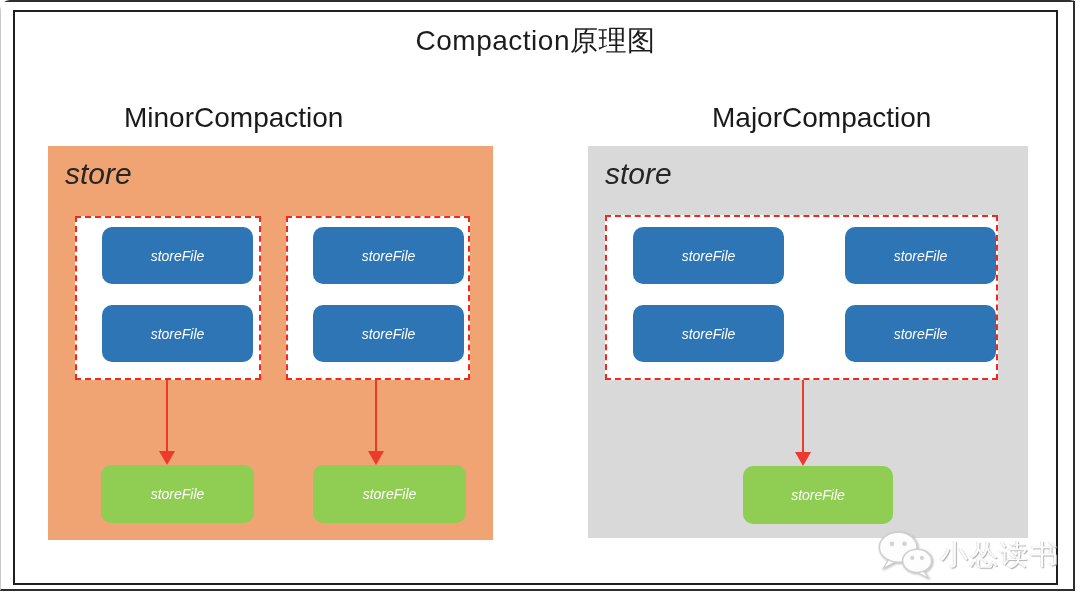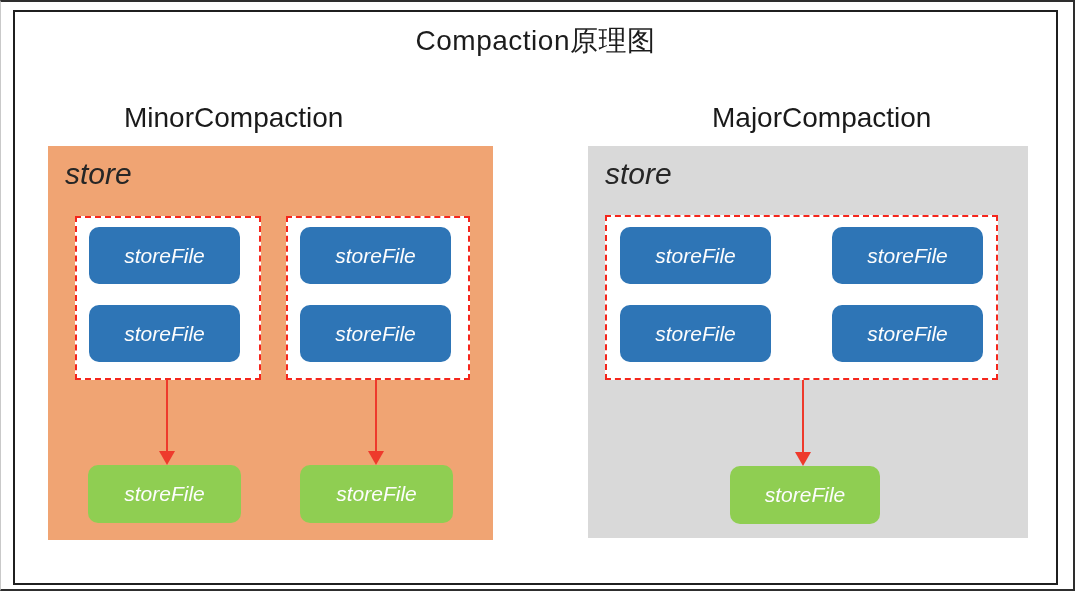--- a/index.html
+++ b/index.html
@@ -1,18 +1,19 @@
 <!DOCTYPE html>
 <html><head>
 <meta charset="utf-8">
 <style>
   html,body{margin:0;padding:0;background:#fff;}
   .page{
     position:relative;width:1080px;height:606px;background:#fff;overflow:hidden;
     font-family:"Liberation Sans","DejaVu Sans",sans-serif;
+    border-radius:10px;
   }
   .outer-frame{
     position:absolute;left:0;top:0;width:1075px;height:591px;box-sizing:border-box;
     border-top:2px solid #2e2e2e;border-right:2px solid #2e2e2e;
     border-bottom:2px solid #2e2e2e;border-left:1px solid #c9c9c9;
   }
   .inner-frame{
     position:absolute;left:13px;top:10px;width:1045px;height:575px;box-sizing:border-box;
     border:2px solid #1f1f1f;background:#fff;
   }
@@ -29,21 +30,21 @@
   .store-label{position:absolute;left:17px;top:10px;font-size:30px;color:#262626;line-height:1.2;}
   .dashed-group{
     position:absolute;background:#fff;box-sizing:border-box;
     border:2px dashed #f5261c;
   }
   .mg1{left:27px;top:70px;width:186px;height:164px;}
   .mg2{left:238px;top:70px;width:184px;height:164px;}
   .Mg{left:17px;top:69px;width:393px;height:165px;}
   .filebox{
     position:absolute;border-radius:10px;display:flex;align-items:center;justify-content:center;
-    font-size:21px;color:#fdfdfd;
+    font-size:14px;color:#fdfdfd;margin-left:13px;
   }
   .blue{background:#2E75B6;}
   .green{background:#8FCE52;}
   .arrow{position:absolute;width:16px;}
   .arrow .shaft{position:absolute;left:7px;top:0;width:2px;background:#ee3a2c;}
   .arrow .head{
     position:absolute;left:0;width:0;height:0;
     border-left:8px solid transparent;border-right:8px solid transparent;
     border-top:14px solid #ee3a2c;
   }
@@ -106,14 +107,27 @@
     </div>
 
     <div class="arrow" style="left:207px;top:234px;height:86px;">
       <div class="shaft" style="height:72px;"></div>
       <div class="head" style="top:72px;"></div>
     </div>
 
     <div class="filebox green" style="left:142px;top:320px;width:150px;height:58px;">storeFile</div>
   </div>
 
+  <div class="watermark">
+    <svg class="wm-icon" width="62" height="56" viewBox="0 0 64 56">
+      <ellipse cx="25" cy="20" rx="19.5" ry="15.5" fill="#fdfdfd" stroke="#cfcfcf" stroke-width="1.6"></ellipse>
+      <path d="M15 33 L9.5 42 L21.5 35.5 Z" fill="#fdfdfd" stroke="#cfcfcf" stroke-width="1.2"></path>
+      <circle cx="18.5" cy="16.5" r="2.4" fill="#d2d2d2"></circle>
+      <circle cx="31.5" cy="16.5" r="2.4" fill="#d2d2d2"></circle>
+      <ellipse cx="44.5" cy="34" rx="15" ry="12" fill="#fdfdfd" stroke="#cfcfcf" stroke-width="1.6"></ellipse>
+      <path d="M51 44.5 L56.5 52 L45.5 46.5 Z" fill="#fdfdfd" stroke="#cfcfcf" stroke-width="1.2"></path>
+      <circle cx="39.5" cy="31" r="2.1" fill="#d2d2d2"></circle>
+      <circle cx="49.5" cy="31" r="2.1" fill="#d2d2d2"></circle>
+    </svg>
+    <span class="wm-text">小怂读书</span>
+  </div>
 
 </div>
 
 </body></html>

